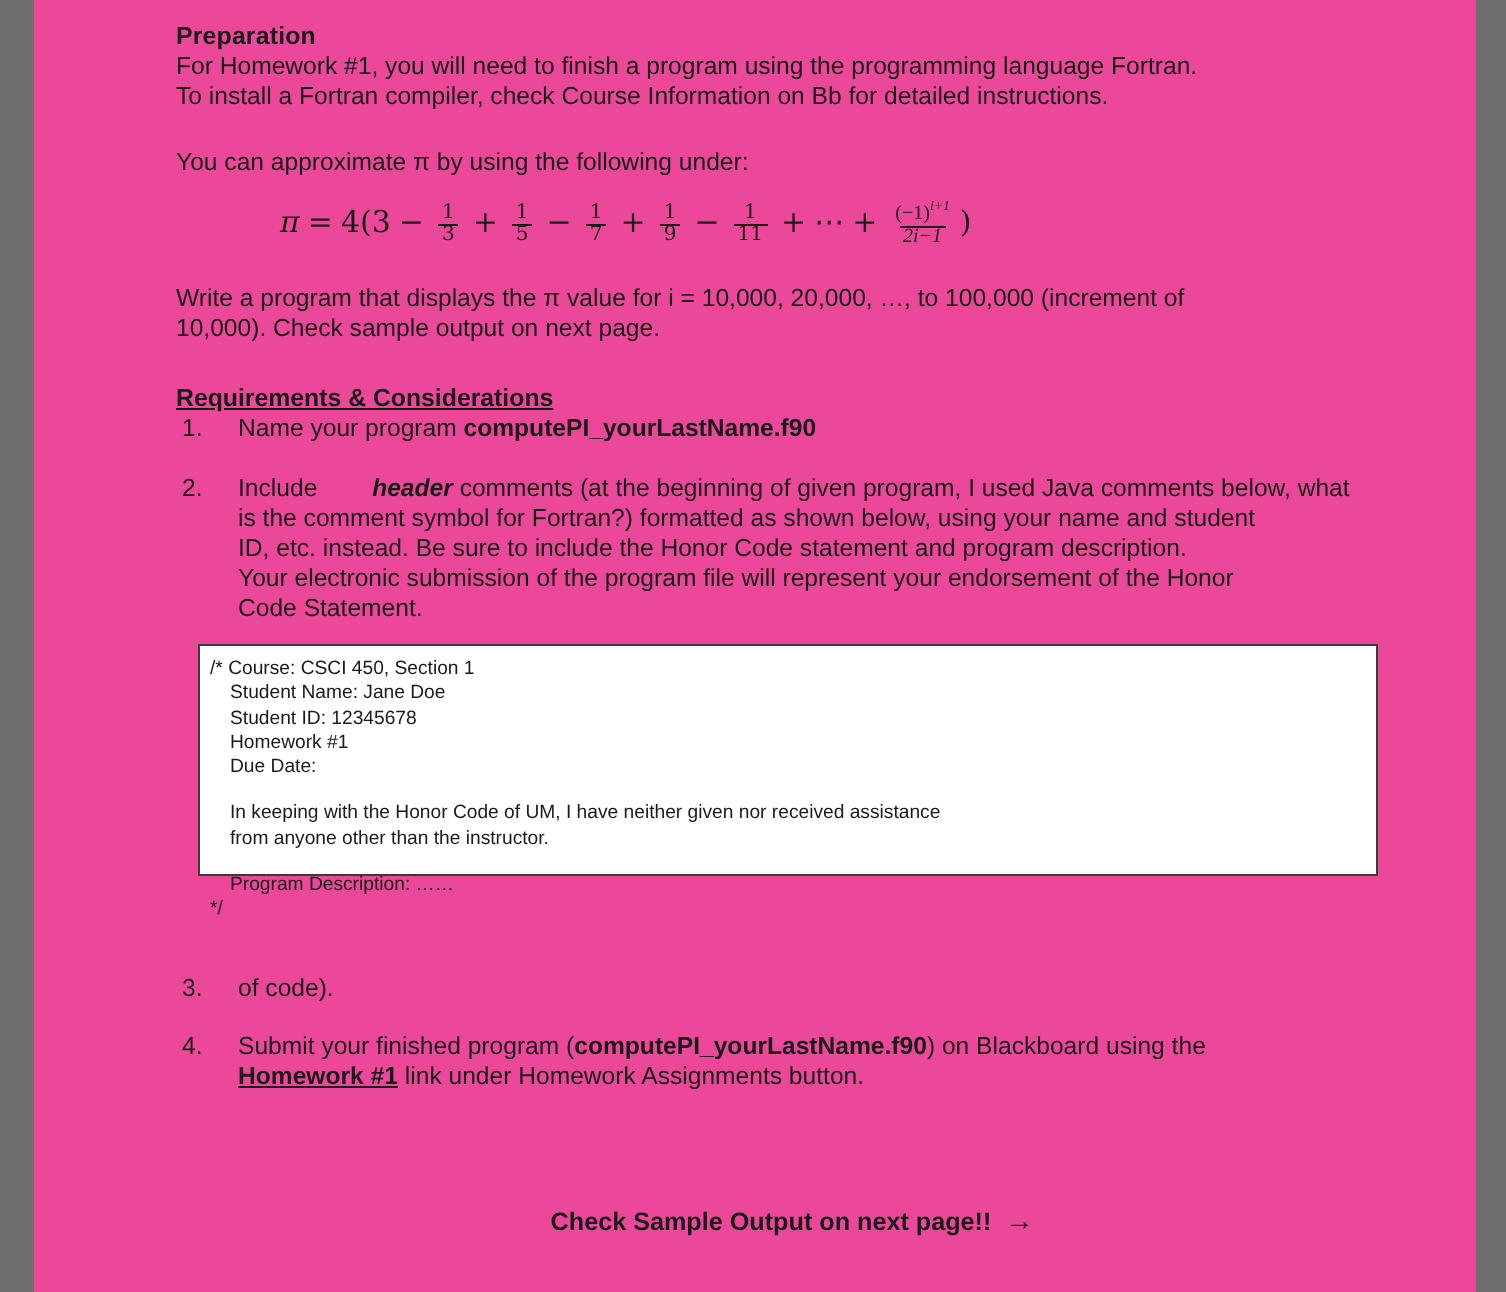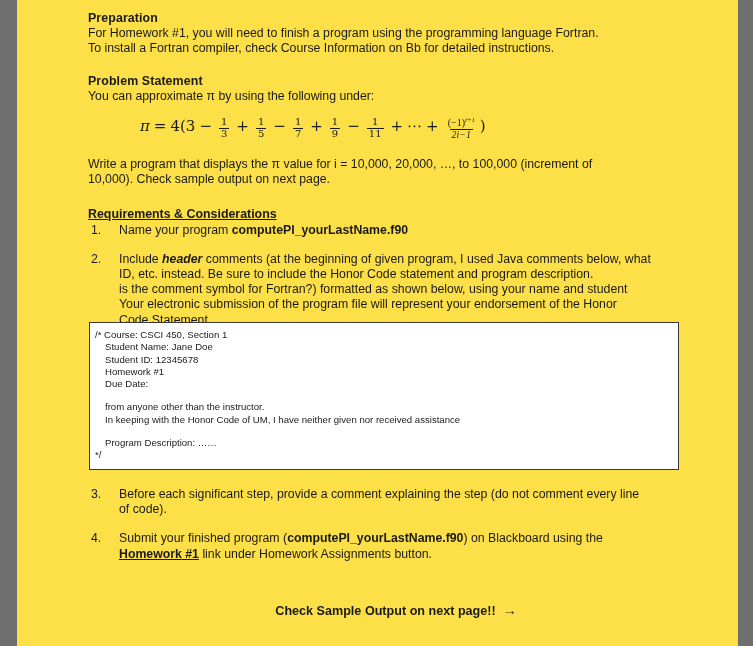--- a/index.html
+++ b/index.html
@@ -23,21 +23,21 @@
   }
   .band-left { left: 0; width: 17px; }
   .band-right { right: 0; width: 15px; }
 
   .page {
     position: absolute;
     left: 17px;
     right: 15px;
     top: 0;
     bottom: 0;
-    background: #fde047;
+    background: #ec4899;
     overflow: hidden;
   }
   .content {
     position: absolute;
     left: 71px;
     top: 11px;
     width: 592px;
     font-size: 12.3px;
     line-height: 15.2px;
   }
@@ -100,30 +100,30 @@
     margin: 0;
   }
   ol.reqs li .marker {
     position: absolute;
     left: 3px;
     top: 0;
   }
   .li-gap { height: 14px; }
 
   b, .b { font-weight: bold; }
-  .bi { font-weight: bold; font-style: italic; }
+  .bi { font-weight: bold; font-style: italic; margin-left: 24px; }
   .bu { font-weight: bold; text-decoration: underline; }
 
   
   .codebox {
     position: absolute;
-    left: 72px;
+    left: 82px;
     top: 322px;
     width: 590px;
-    height: 148px;
+    height: 116px;
     border: 1.2px solid #3a3a3a;
     box-sizing: border-box;
     background: #fff;
   }
   .codebox-inner {
     padding: 6px 0 0 5px;
     font-size: 9.6px;
     line-height: 12.3px;
   }
   .codebox-inner .ind { padding-left: 10px; }
@@ -151,21 +151,20 @@
 <div class="page">
 
   <div class="content">
 
     <div class="sec-head">Preparation</div>
     <div class="para">For Homework #1, you will need to finish a program using the programming language Fortran.</div>
     <div class="para">To install a Fortran compiler, check Course Information on Bb for detailed instructions.</div>
 
     <div class="gap-md"></div>
 
-    <div class="sec-head">Problem Statement</div>
     <div class="para">You can approximate π by using the following under:</div>
 
     <div class="formula">
       <span class="it">π</span>
       <span class="op">=</span>
       <span>4(3</span>
 
       <span class="op">−</span>
       <span class="frac">
         <span class="num">1</span>
@@ -220,49 +219,48 @@
       <li>
         <span class="marker">1.</span>
         <span><span>Name your program </span><b>computePI_yourLastName.f90</b></span>
       </li>
 
       <li class="li-gap"></li>
 
       <li>
         <span class="marker">2.</span>
         <span><span>Include </span><span class="bi">header</span><span> comments (at the beginning of given program, I used Java comments below, what</span></span>
+        <div>is the comment symbol for Fortran?) formatted as shown below, using your name and student</div>
         <div>ID, etc. instead. Be sure to include the Honor Code statement and program description.</div>
-        <div>is the comment symbol for Fortran?) formatted as shown below, using your name and student</div>
         <div>Your electronic submission of the program file will represent your endorsement of the Honor</div>
         <div>Code Statement.</div>
       </li>
     </ol>
   </div>
 
   <div class="codebox">
     <div class="codebox-inner">
       <div>/* Course: CSCI 450, Section 1</div>
       <div class="ind">Student Name: Jane Doe</div>
       <div class="ind">Student ID: 12345678</div>
       <div class="ind">Homework #1</div>
       <div class="ind">Due Date:</div>
       <div class="code-gap"></div>
+      <div class="ind">In keeping with the Honor Code of UM, I have neither given nor received assistance</div>
       <div class="ind">from anyone other than the instructor.</div>
-      <div class="ind">In keeping with the Honor Code of UM, I have neither given nor received assistance</div>
       <div class="code-gap"></div>
       <div class="ind">Program Description: ……</div>
       <div>*/</div>
     </div>
   </div>
 
   <div class="content" style="top:487px;">
     <ol class="reqs">
       <li>
         <span class="marker">3.</span>
-        <span>Before each significant step, provide a comment explaining the step (do not comment every line</span>
         <div>of code).</div>
       </li>
 
       <li class="li-gap"></li>
 
       <li>
         <span class="marker">4.</span>
         <span><span>Submit your finished program (</span><b>computePI_yourLastName.f90</b><span>) on Blackboard using the</span></span>
         <div><span class="bu">Homework #1</span><span> link under Homework Assignments button.</span></div>
       </li>

